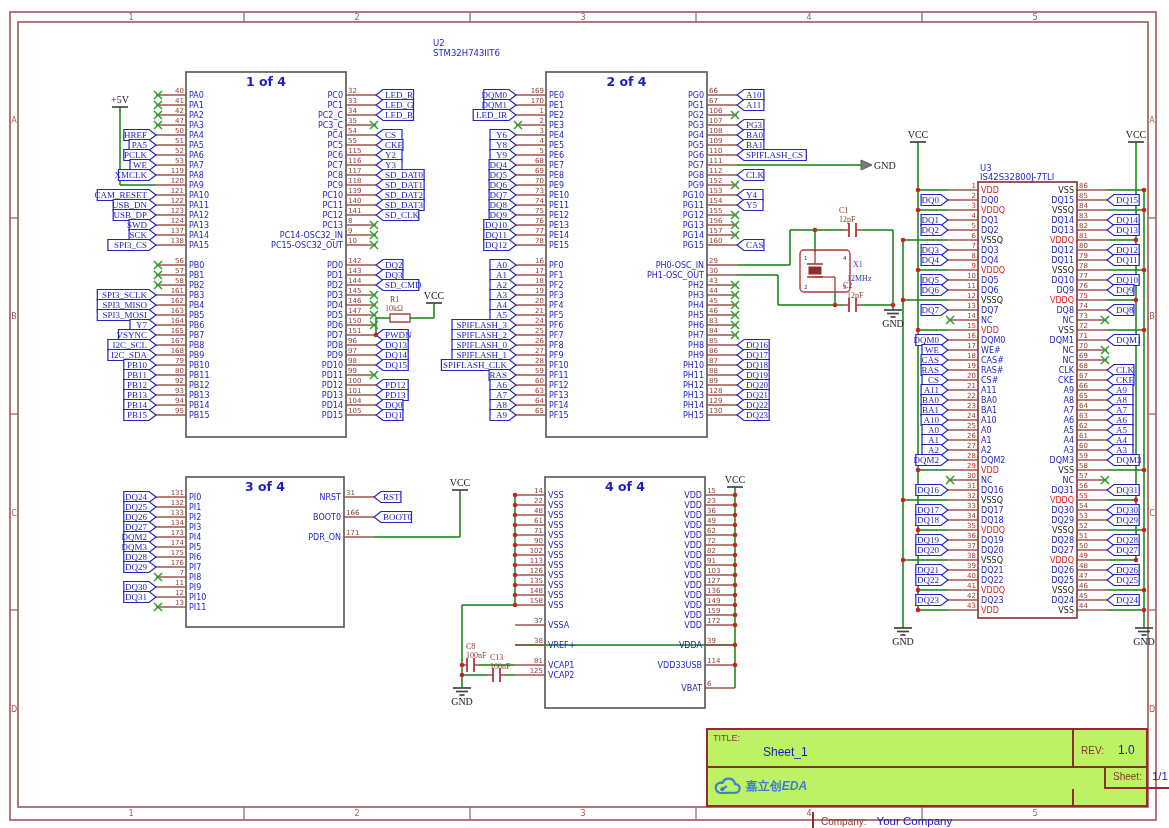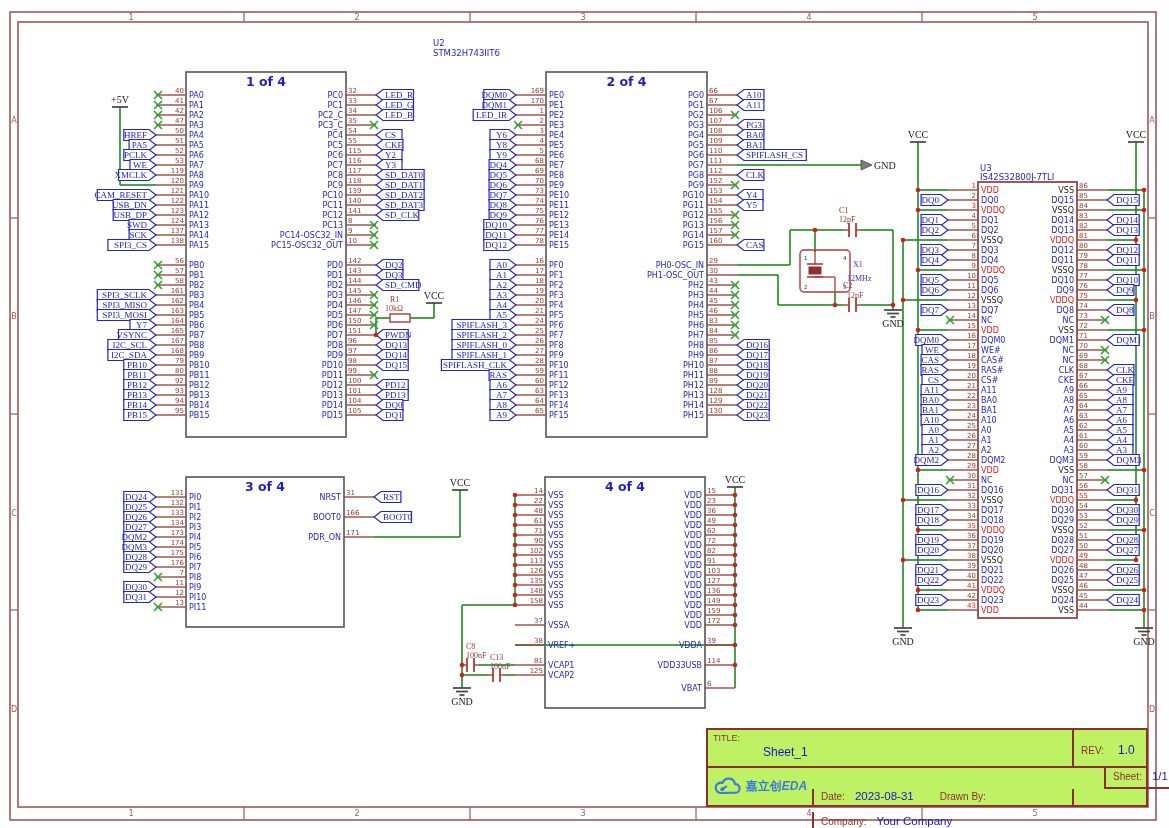--- a/index.html
+++ b/index.html
@@ -1851,21 +1851,18 @@
       <svg width="30" height="22" viewBox="0 0 30 22">
         <path d="M8 17 a5.2 5.2 0 1 1 1.6-10.1 a6.4 6.4 0 0 1 12.4 1.2 a4.3 4.3 0 1 1 0.6 8.6 z" fill="none" stroke="#3a7cd8" stroke-width="2.2" stroke-linejoin="round"></path>
         <circle cx="9.3" cy="13.2" r="2" fill="#3a7cd8"></circle>
         <path d="M9.3 13.2 l4.5 -3" stroke="#3a7cd8" stroke-width="2"></path>
       </svg>
       <span class="logo-text"><span>嘉立创</span><span class="eda">EDA</span></span>
     </div>
     <div class="cell tb-company">
       <div class="row-line"><span class="lab2">Company:</span><span class="val">Your Company</span></div>
     </div>
-    <div class="cell tb-date">
-      <div class="row-line" style="top:1px;"><span class="lab2">Date:</span><span class="val">2023-08-31</span><span class="lab2 drawn">Drawn By:</span><span class="val"></span></div>
-    </div>
     <div class="cell tb-sheet">
       <div class="row-line" style="top:2px;"><span class="lab2">Sheet:</span><span class="val">1/1</span></div>
     </div>
     <div class="cell tb-sheet2"></div>
   </div>
 </div>
 
 </body></html>

